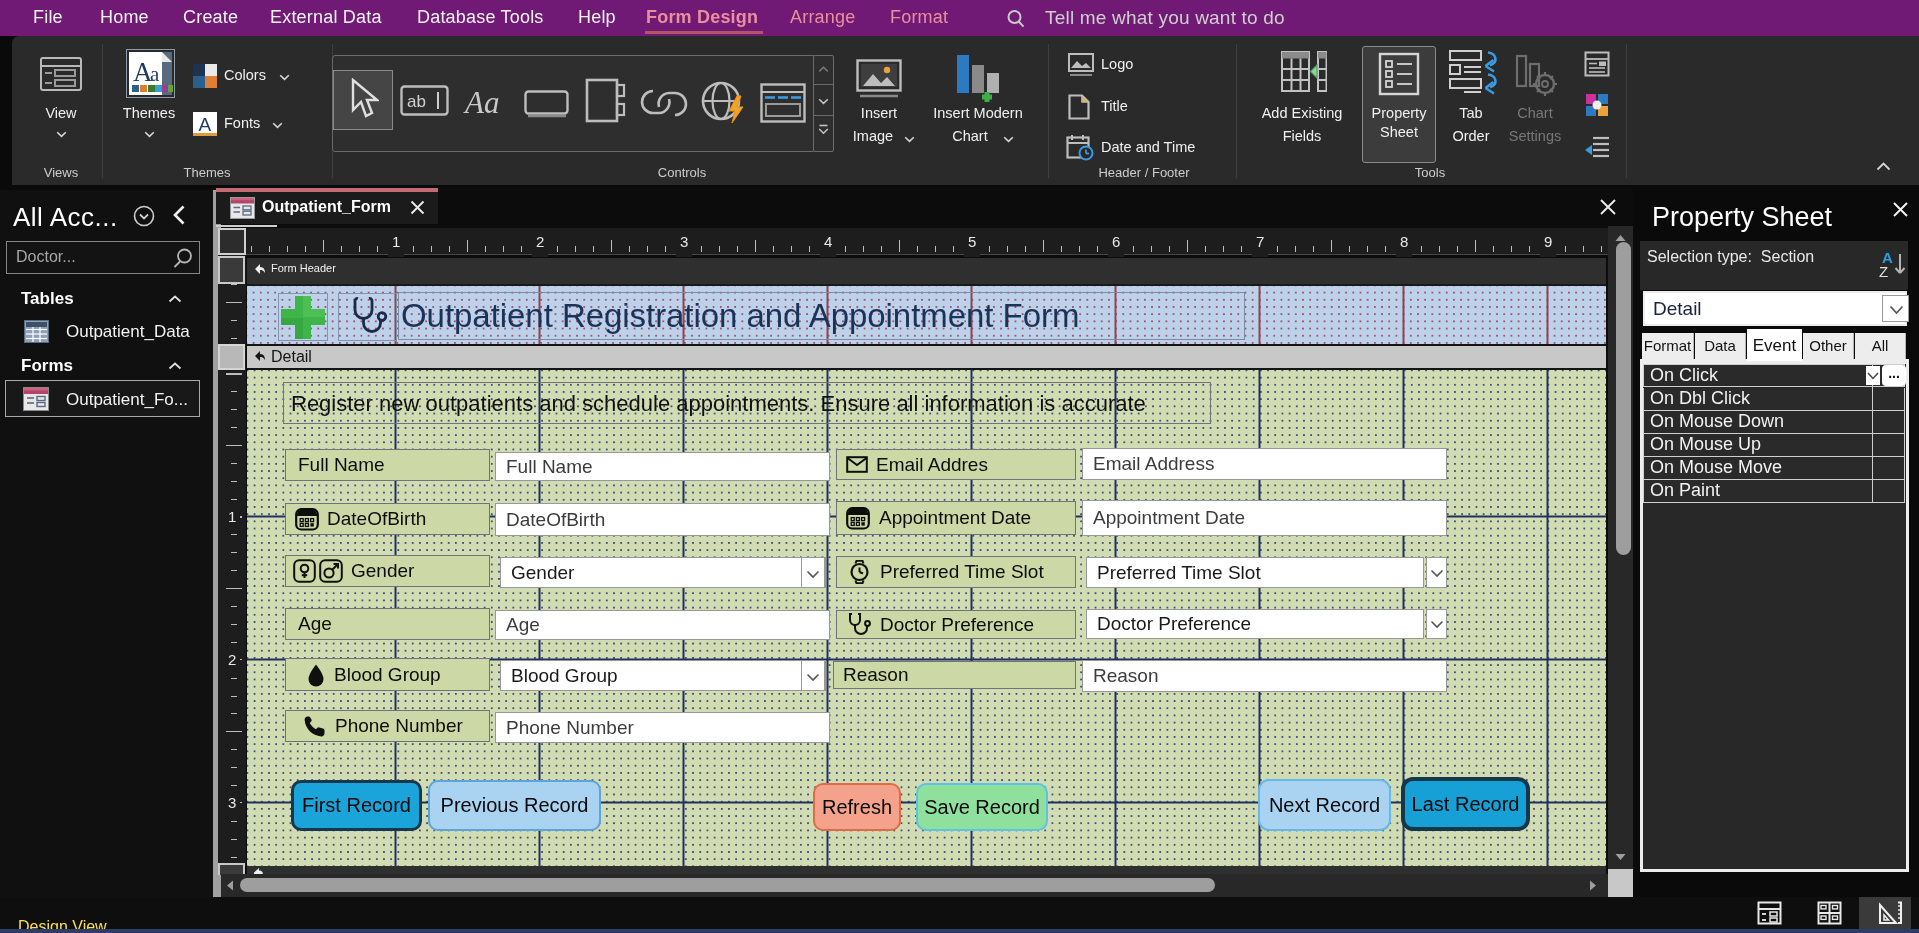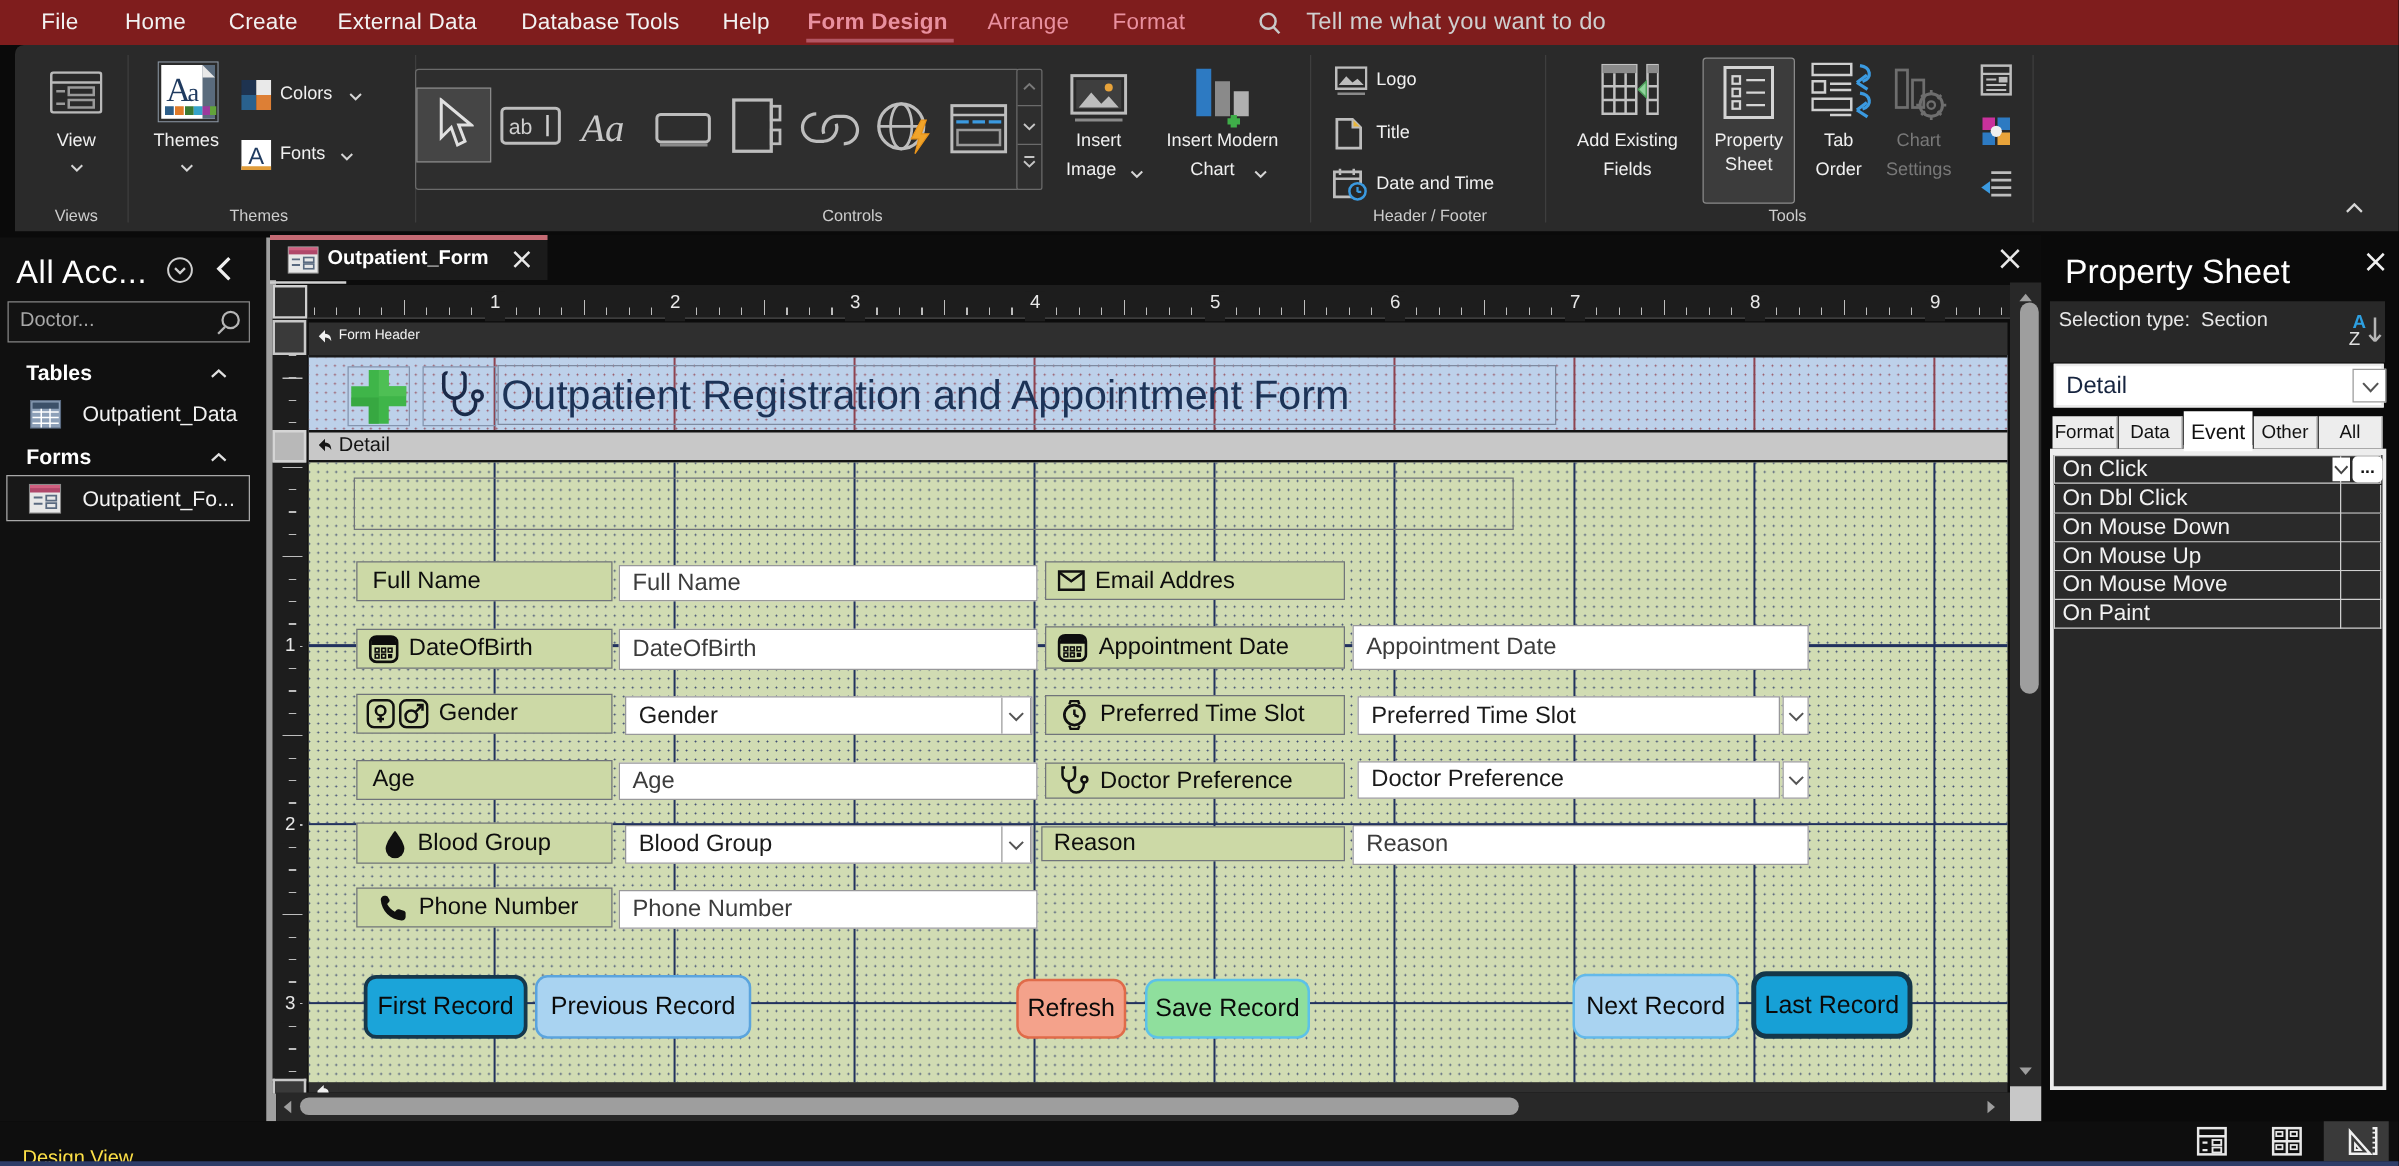--- a/index.html
+++ b/index.html
@@ -2,21 +2,21 @@
 <html><head>
 <meta charset="utf-8">
 <style>
   * { margin:0; padding:0; box-sizing:border-box; }
   html,body { width:1919px; height:933px; overflow:hidden; background:#0a0a0a; }
   body { font-family:"Liberation Sans", sans-serif; }
   .abs { position:absolute; }
   #page { position:relative; width:1919px; height:933px; background:#0a0a0a; }
 
   
-  #menubar { position:absolute; left:0; top:0; width:1919px; height:36px; background:#7f1d1d; }
+  #menubar { position:absolute; left:0; top:0; width:1919px; height:36px; background:#701a75; }
   .mitem { position:absolute; top:7px; font-size:18px; letter-spacing:0.2px; color:#f2f2f2; white-space:nowrap; }
   .mpink { color:#e9909f; }
   #fd-underline { position:absolute; left:645px; top:31px; width:118px; height:3px; background:#b35663; }
 
   
   #ribbon { position:absolute; left:12px; top:36px; width:1907px; height:149px; background:#2a2a2a; border-radius:7px 0 0 0; }
   .rsep { position:absolute; top:8px; width:1px; height:134px; background:#3e3e3e; }
   .rlabel { position:absolute; top:129px; font-size:13px; color:#cdcdcd; text-align:center; }
   .rbig-label { position:absolute; font-size:14.5px; color:#f0f0f0; text-align:center; white-space:nowrap; }
 
@@ -481,20 +481,21 @@
   <div class="abs rnum" style="left:964px;top:233px;">5</div>
   <div class="abs rnum" style="left:1108px;top:233px;">6</div>
   <div class="abs rnum" style="left:1252px;top:233px;">7</div>
   <div class="abs rnum" style="left:1396px;top:233px;">8</div>
   <div class="abs rnum" style="left:1540px;top:233px;">9</div>
   <div class="abs rnum" style="left:224px;top:508px;">1</div>
   <div class="abs rnum" style="left:224px;top:651px;">2</div>
   <div class="abs rnum" style="left:224px;top:794px;">3</div>
 
   <div class="abs" style="left:283px;top:382px;width:928px;height:42px;border:1px solid #70747a;"></div>
+  <div class="abs" style="left:291px;top:391px;font-size:22px;letter-spacing:0px;color:#101010;white-space:nowrap;">Register new outpatients and schedule appointments. Ensure all information is accurate</div>
 
   <div class="abs glabel" style="left:285px;top:449px;width:205px;height:32px;">
       <span style="margin-left:12px;">Full Name</span>
     </div>
   <div class="abs glabel" style="left:285px;top:503px;width:205px;height:32px;">
     <svg style="margin-left:9px;" width="24" height="24" viewBox="0 0 24 24">
         <rect x="1.2" y="2.2" width="21.6" height="20.3" rx="5" fill="none" stroke="#0d0d0d" stroke-width="2.2"></rect>
         <path d="M2 9 L2 7.2 a 5 5 0 0 1 5 -5 L17 2.2 a 5 5 0 0 1 5 5 L22 9 Z" fill="#0d0d0d"></path>
         <g fill="none" stroke="#0d0d0d" stroke-width="1.3">
           <rect x="5.2" y="11.6" width="3" height="3"></rect>
@@ -587,20 +588,21 @@
           <path d="M9 13 L9 16 a 6 6 0 0 0 12 0 L21 14"></path>
           <circle cx="21.5" cy="11.5" r="2.4"></circle>
         </g>
       </svg>
     <span style="margin-left:8px;">Doctor Preference</span>
     </div>
   <div class="abs glabel" style="left:833px;top:661px;width:243px;height:28px;">
       <span style="margin-left:9px;">Reason</span>
     </div>
 
+  <div class="abs ginput" style="left:1082px;top:448px;width:365px;height:32px;line-height:30px;">Email Address</div>
   <div class="abs ginput" style="left:1082px;top:500px;width:365px;height:36px;line-height:34px;">Appointment Date</div>
   <div class="abs ginput" style="left:1086px;top:557px;width:338px;height:31px;line-height:29px;color:#1a1a1a;">Preferred Time Slot</div>
   <div class="abs" style="left:1426px;top:557px;width:21px;height:31px;background:#fff;border:1px solid #9a9a9a;"><svg style="margin:11px 0 0 3px;" width="14" height="9" viewBox="0 0 14 9">
         <path d="M1.5 1.5 L7 7 L12.5 1.5" fill="none" stroke="#555" stroke-width="1.6"></path>
       </svg></div>
   <div class="abs ginput" style="left:1086px;top:609px;width:338px;height:30px;line-height:28px;color:#1a1a1a;">Doctor Preference</div>
   <div class="abs" style="left:1426px;top:609px;width:21px;height:30px;background:#fff;border:1px solid #9a9a9a;"><svg style="margin:10px 0 0 3px;" width="14" height="9" viewBox="0 0 14 9">
         <path d="M1.5 1.5 L7 7 L12.5 1.5" fill="none" stroke="#555" stroke-width="1.6"></path>
       </svg></div>
   <div class="abs ginput" style="left:1082px;top:660px;width:365px;height:32px;line-height:30px;">Reason</div>

